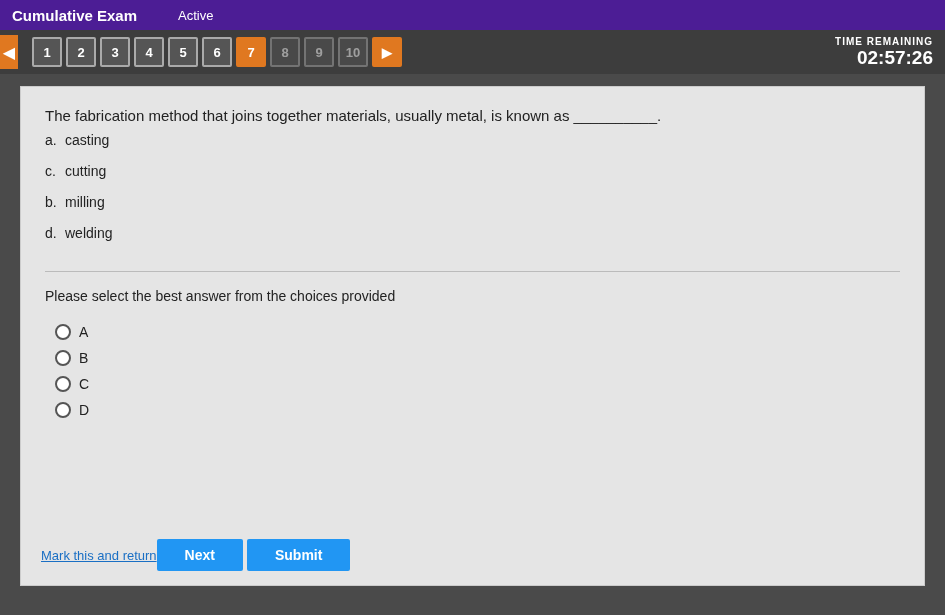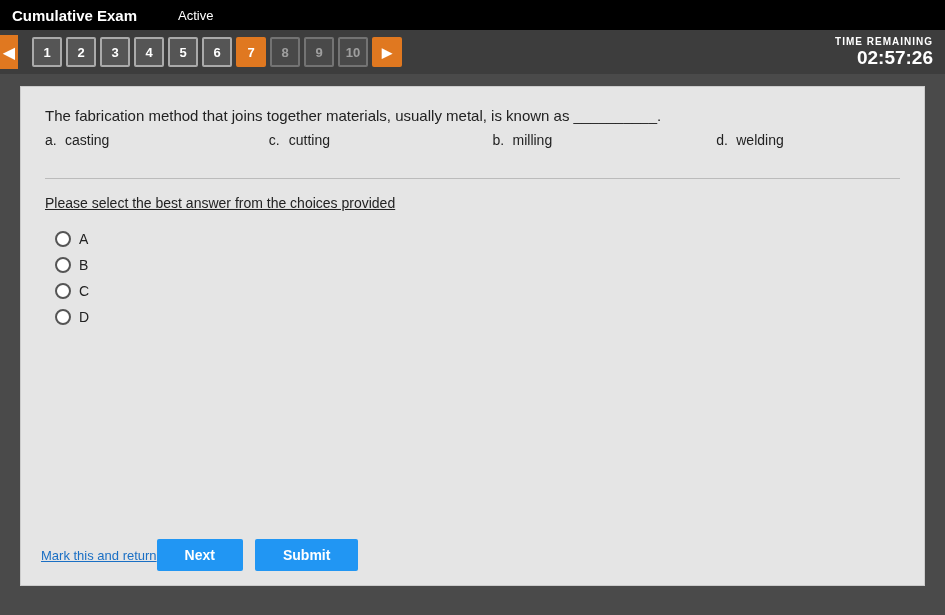--- a/index.html
+++ b/index.html
@@ -7,21 +7,21 @@
       width: 945px;
       height: 615px;
       background: #4a4a4a;
       font-family: Arial, sans-serif;
       overflow: hidden;
     }
     .top-bar {
       display: flex;
       align-items: center;
       padding: 4px 12px;
-      background: #000000;
+      background: #4c1d95;
       height: 30px;
     }
     .exam-title {
       color: white;
       font-size: 15px;
       font-weight: bold;
       margin-right: 12px;
     }
     .active-badge {
       color: white;
@@ -104,42 +104,41 @@
       min-height: 500px;
       position: relative;
     }
     .question-text {
       font-size: 15px;
       color: #222;
       margin-bottom: 8px;
     }
     .answers-grid {
       display: grid;
-      grid-template-columns: 1fr 1fr 1fr 1fr;
-      gap: 8px 40px;
+      grid-template-columns: 1fr;
+      gap: 15px 40px;
       margin-bottom: 30px;
     }
     .answer-option {
       font-size: 14px;
       color: #222;
     }
     .answer-option .letter {
       display: inline-block;
       width: 20px;
     }
     .divider {
       border: none;
       border-top: 1px solid #bbb;
       margin: 16px 0;
     }
     .select-prompt {
       font-size: 14px;
       color: #222;
       margin-bottom: 20px;
-      text-decoration: underline;
     }
     .radio-group {
       display: flex;
       flex-direction: column;
       gap: 10px;
       margin-left: 10px;
     }
     .radio-item {
       display: flex;
       align-items: center;
@@ -167,21 +166,21 @@
     .mark-link {
       color: #1a6fc4;
       text-decoration: underline;
       font-size: 13px;
       cursor: pointer;
       background: none;
       border: none;
     }
     .action-btns {
       display: flex;
-      gap: 12px;
+      gap: 4px;
     }
     .btn-next {
       background: #2196f3;
       color: white;
       border: none;
       padding: 8px 28px;
       font-size: 14px;
       font-weight: bold;
       cursor: pointer;
       border-radius: 2px;

